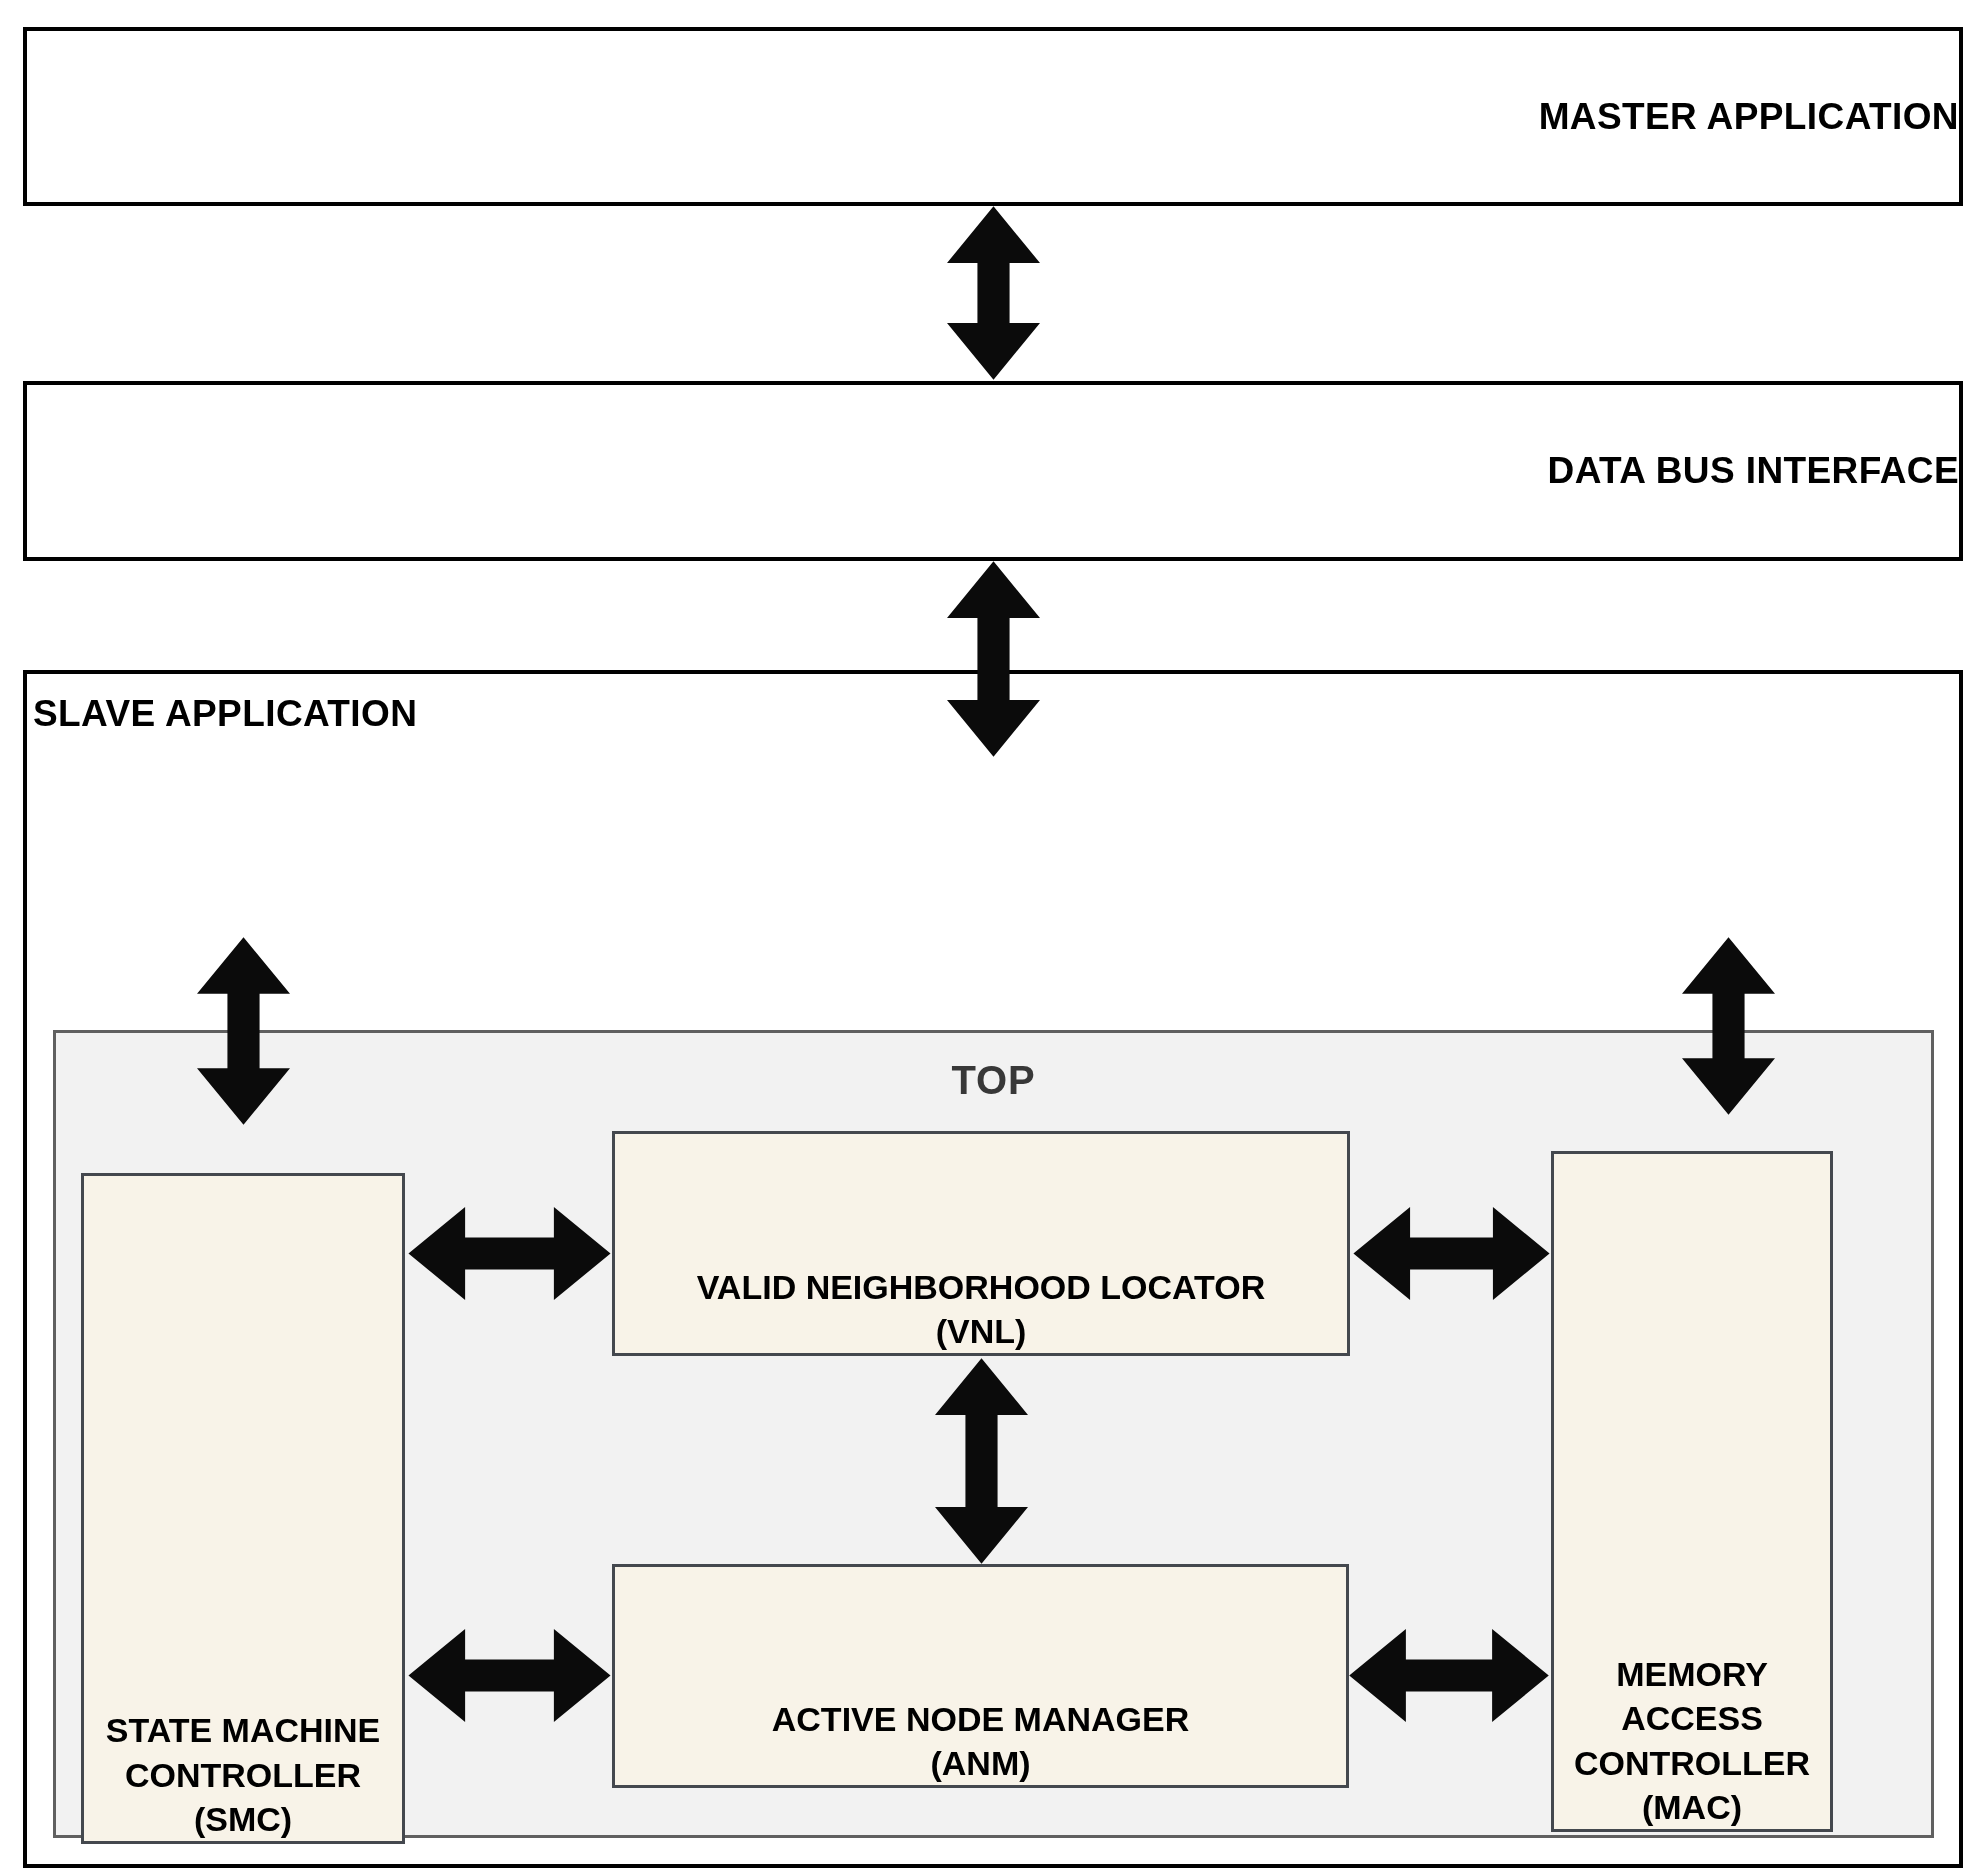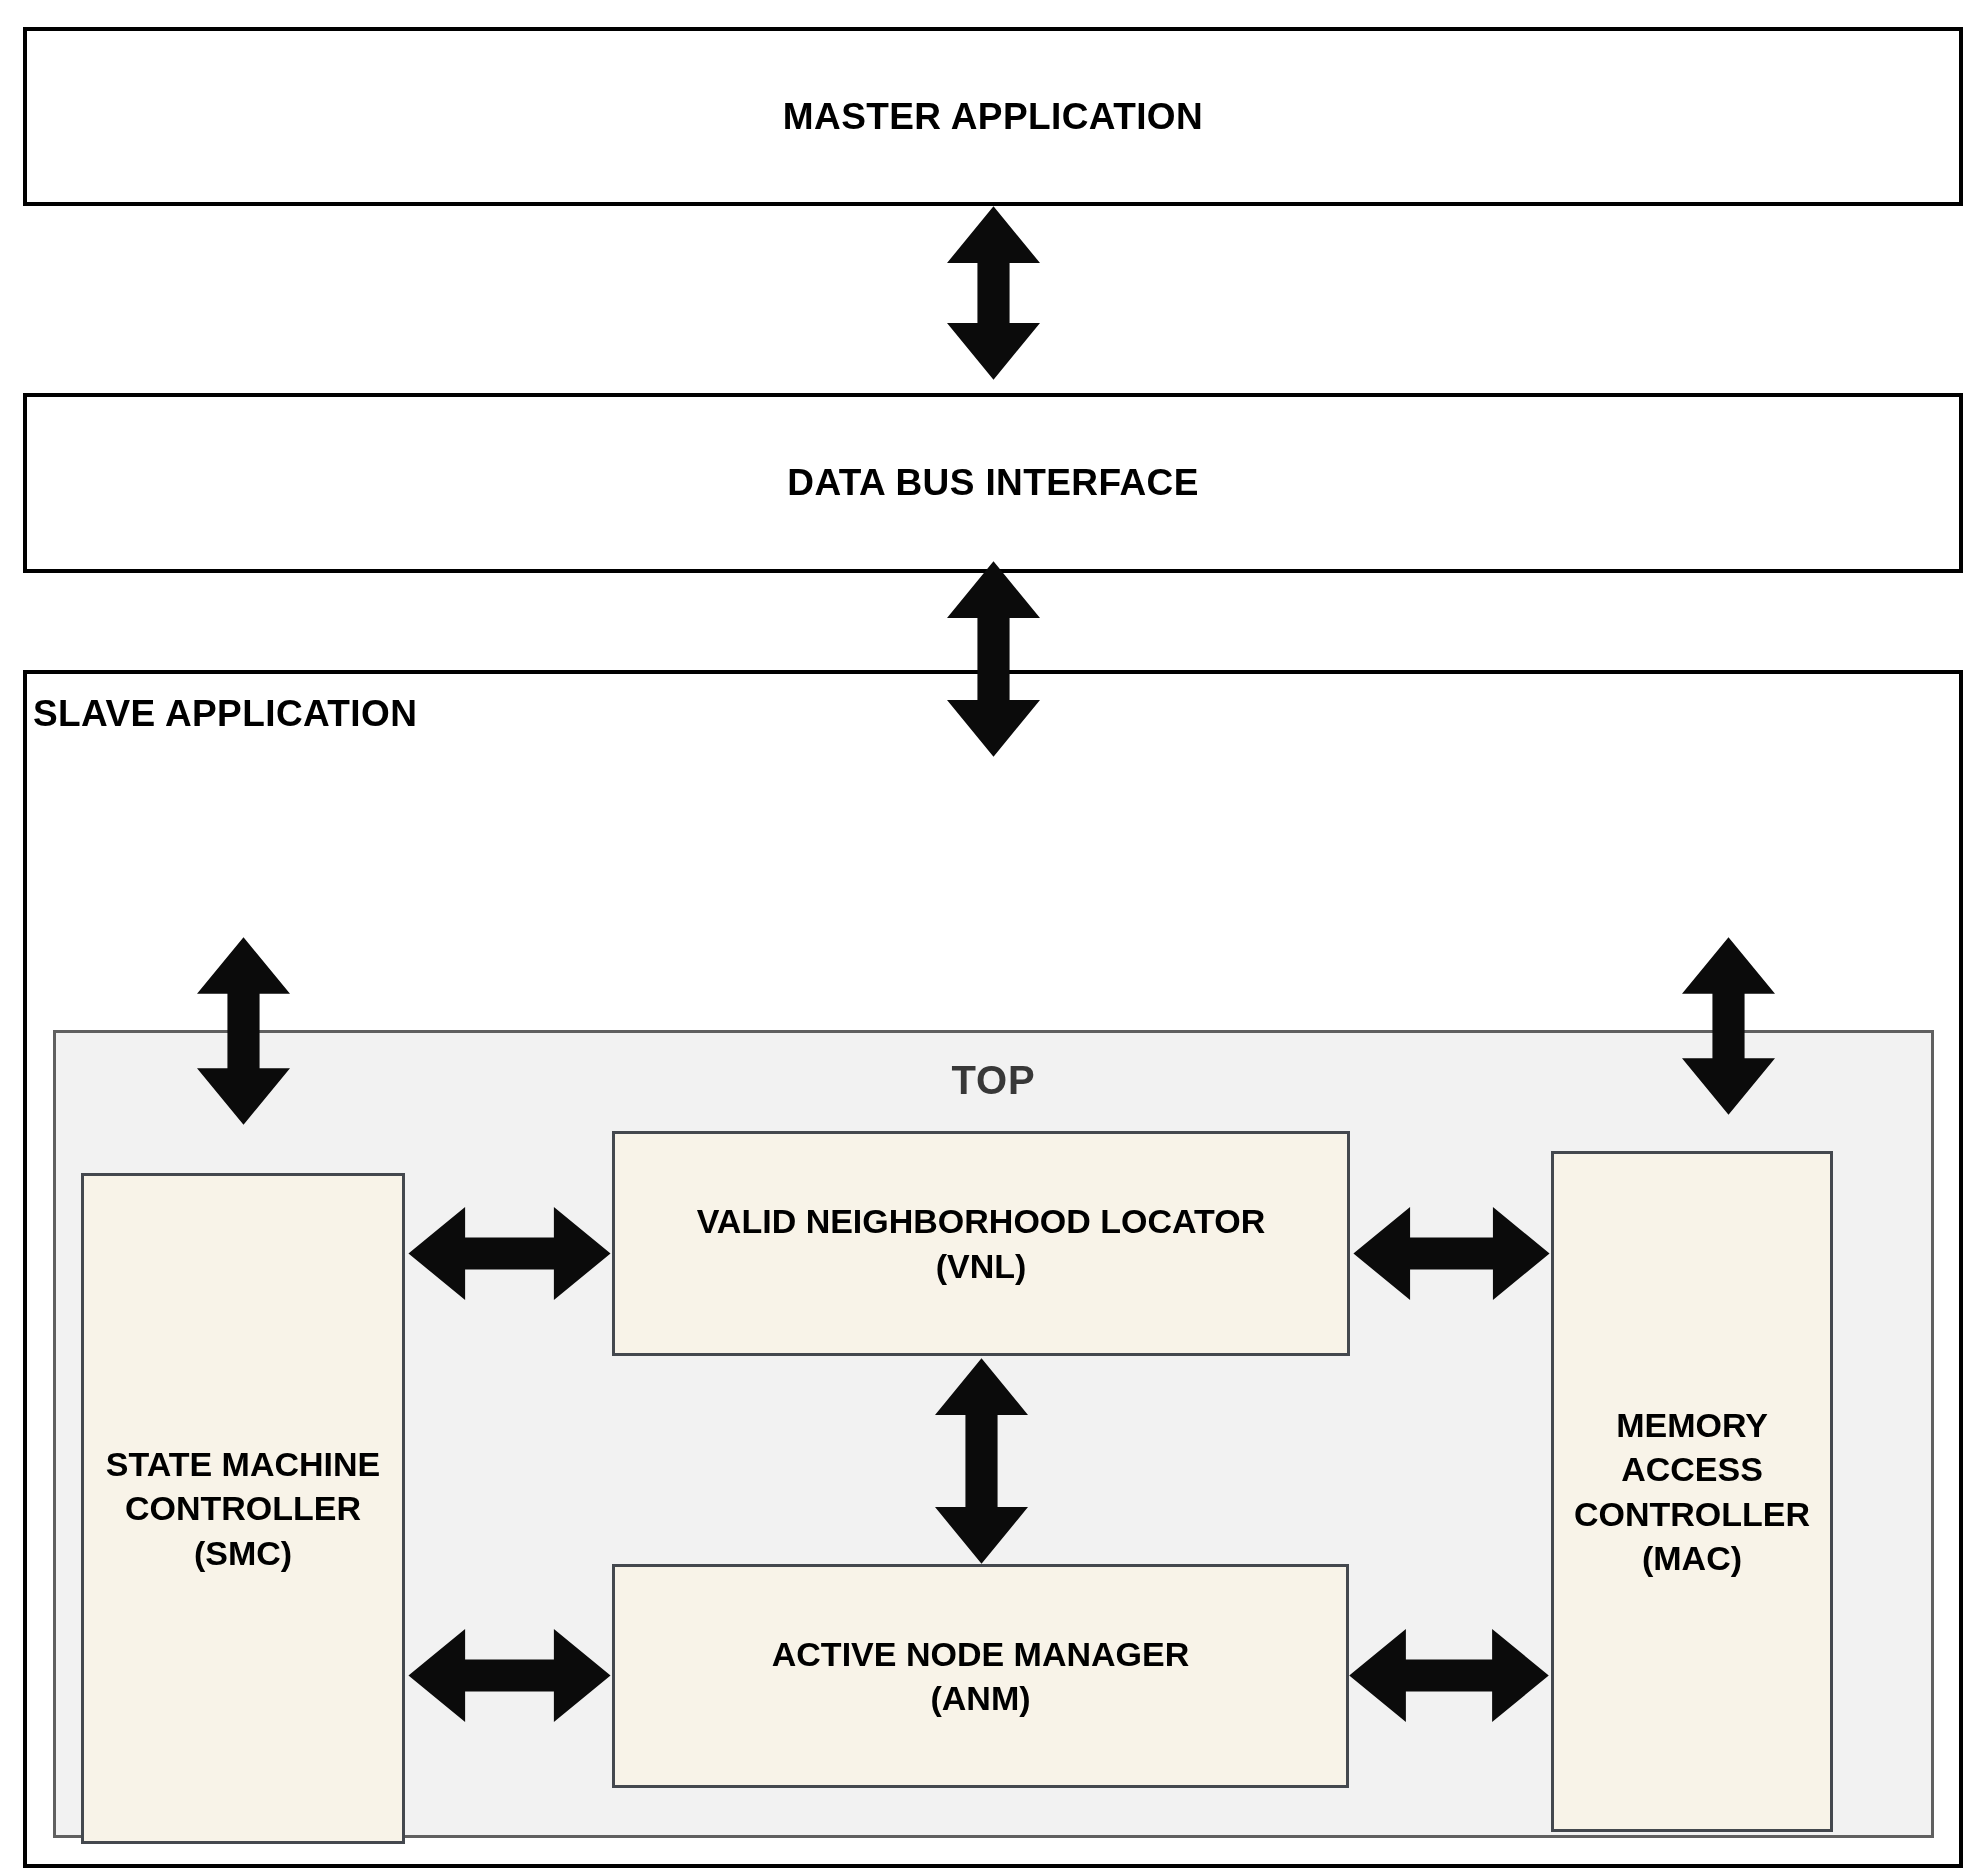--- a/index.html
+++ b/index.html
@@ -14,27 +14,27 @@
     --text:#000000;
   }
   *{margin:0;padding:0;box-sizing:border-box;}
   html,body{background:var(--bg);}
   body{
     font-family:"Liberation Sans","DejaVu Sans",sans-serif;
     width:1982px;height:1871px;position:relative;overflow:hidden;
   }
   .canvas{position:absolute;left:0;top:0;width:1982px;height:1871px;background:var(--bg);}
 
-  .box{position:absolute;display:flex;align-items:center;justify-content:center;text-align:center;}
+  .box{position:absolute;display:flex;align-items:center;justify-content:flex-end;text-align:center;}
 
   .outer{border:4.2px solid var(--outer-border);background:var(--bg);color:var(--text);
          font-weight:bold;font-size:37px;letter-spacing:0.4px;}
 
   .box-master{left:23px;top:27px;width:1940px;height:179px;}
-  .box-databus{left:23px;top:381px;width:1940px;height:180px;margin-top:12px;}
+  .box-databus{left:23px;top:381px;width:1940px;height:180px;}
 
   .box-slave{left:23px;top:670px;width:1940px;height:1198px;border:4.2px solid var(--outer-border);
              background:var(--bg);position:absolute;}
   .slave-label{position:absolute;left:6px;top:18.6px;font-weight:bold;font-size:37px;
                color:var(--text);letter-spacing:0.4px;white-space:nowrap;}
 
   .panel{background:var(--panel-fill);border:3.4px solid var(--panel-border);}
   .box-eac{left:53px;top:757px;width:1881px;height:179px;color:var(--panel-text);
            font-weight:bold;font-size:36px;letter-spacing:0.4px;}
   .box-topc{left:53px;top:1030px;width:1881px;height:808px;}

